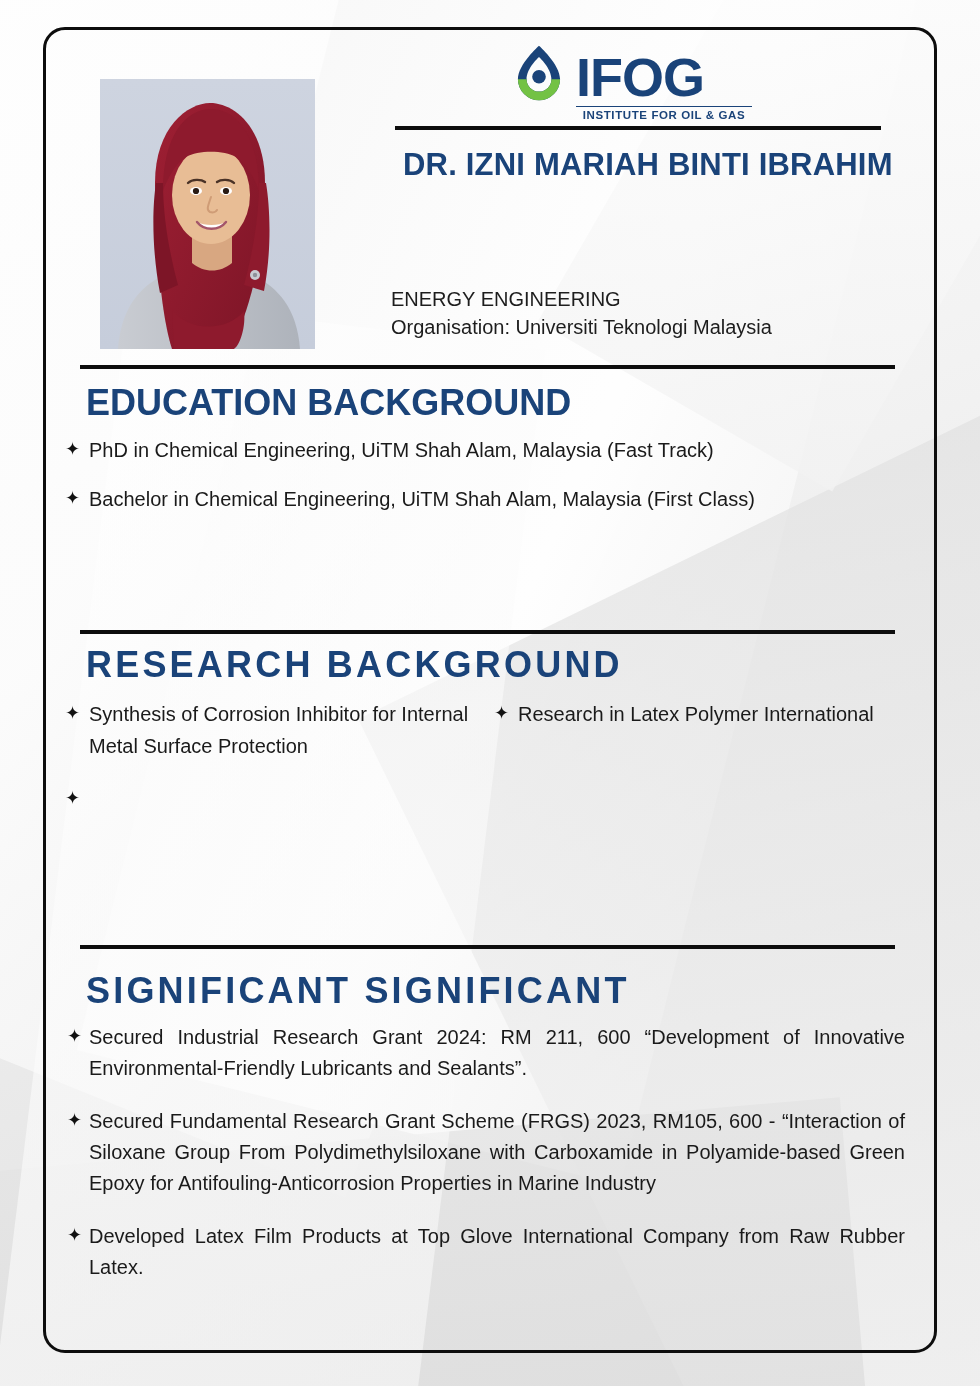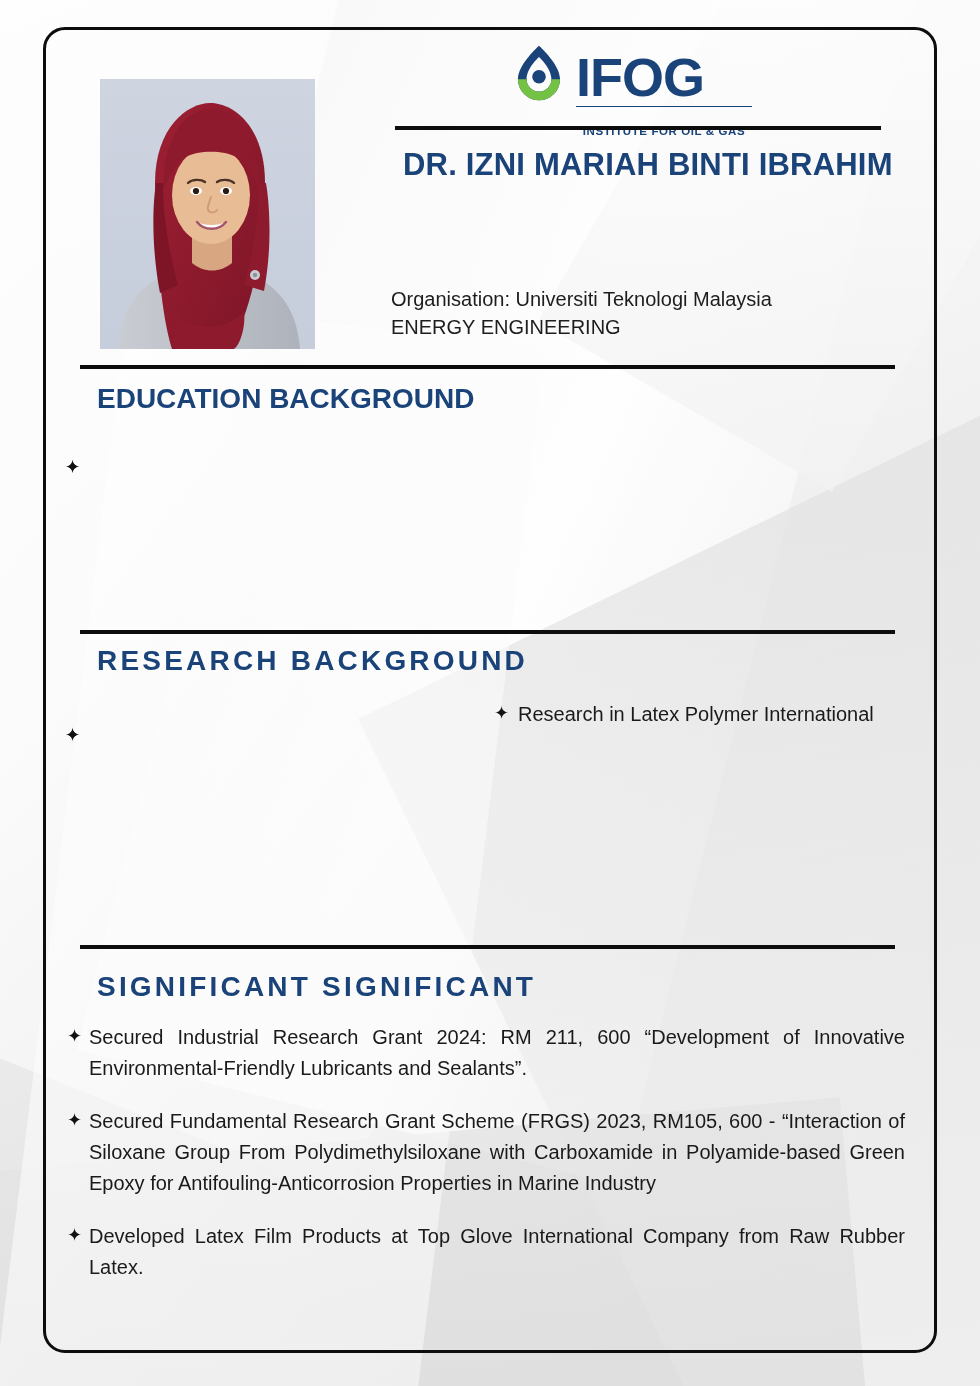--- a/index.html
+++ b/index.html
@@ -112,21 +112,21 @@
     font-weight: 700;
     color: #1a4379;
     letter-spacing: -1px;
     line-height: 1;
     font-family: "Liberation Sans", sans-serif;
   }
   .logo-tag {
     margin-top: 2px;
     margin-left: 68px;
     border-top: 1.5px solid #1a4379;
-    padding-top: 18px;
+    padding-top: 2px;
     font-size: 11.5px;
     font-weight: 700;
     color: #1a4379;
     letter-spacing: 0.6px;
     text-align: center;
     width: 176px;
     box-sizing: border-box;
   }
 
   .photo {
@@ -175,24 +175,24 @@
     width: 815px;
     height: 4px;
     background: #0d0d0d;
   }
   .rule.r1 { top: 338px; }
   .rule.r2 { top: 603px; }
   .rule.r3 { top: 918px; }
 
   .sec-h {
     position: absolute;
-    left: 54px;
+    left: 43px;
     font-weight: 700;
     color: #1a4379;
-    font-size: 28px;
+    font-size: 36px;
     line-height: 1;
   }
   .sec-h.h1 { top: 358px; letter-spacing: 0px; }
   .sec-h.h2 { top: 620px; letter-spacing: 3.2px; text-align: right; }
   .sec-h.h3 { top: 946px; letter-spacing: 3.2px; }
 
   
   .blk { position: absolute; }
   .bl-edu   { left: 22px; top: 408px; width: 840px; }
   .bl-ach   { left: 22px; top: 995px; width: 840px; }
@@ -321,39 +321,39 @@
       <circle cx="155" cy="196" r="5" fill="#c9ccd2"></circle>
       <circle cx="155" cy="196" r="2.2" fill="#8e9199"></circle>
 
       <path d="M72 230 C86 252 126 254 144 232 C146 248 140 266 134 270 L74 270 Z" fill="#8e1a2d"></path>
     </svg>
   </div>
 
   <div class="title-rule"></div>
   <div class="name">DR. IZNI MARIAH BINTI IBRAHIM</div>
   <div class="subinfo">
+    <div>ENERGY ENGINEERING</div>
     <div>Organisation: Universiti Teknologi Malaysia</div>
-    <div>ENERGY ENGINEERING</div>
   </div>
 
   <div class="rule r1"></div>
   <div class="sec-h h1">EDUCATION BACKGROUND</div>
   <div class="blk bl-edu">
     <ul class="bl">
-      <li><span class="mk">✦</span></li>
-      <li><span class="mk">✦</span></li>
+      <li><span class="mk">✦</span><span>PhD in Chemical Engineering, UiTM Shah Alam, Malaysia (Fast Track)</span></li>
+      <li><span class="mk">✦</span><span>Bachelor in Chemical Engineering, UiTM Shah Alam, Malaysia (First Class)</span></li>
     </ul>
   </div>
 
   <div class="rule r2"></div>
   <div class="sec-h h2">RESEARCH BACKGROUND</div>
   <div class="blk bl-res">
     <div class="col">
       <ul class="bl">
-        <li><span class="mk">✦</span></li>
+        <li><span class="mk">✦</span><span>Synthesis of Corrosion Inhibitor for Internal Metal Surface Protection</span></li>
         <li><span class="mk">✦</span></li>
       </ul>
     </div>
     <div class="col">
       <ul class="bl">
         <li><span class="mk">✦</span><span>Research in Latex Polymer International</span></li>
       </ul>
     </div>
   </div>
 

